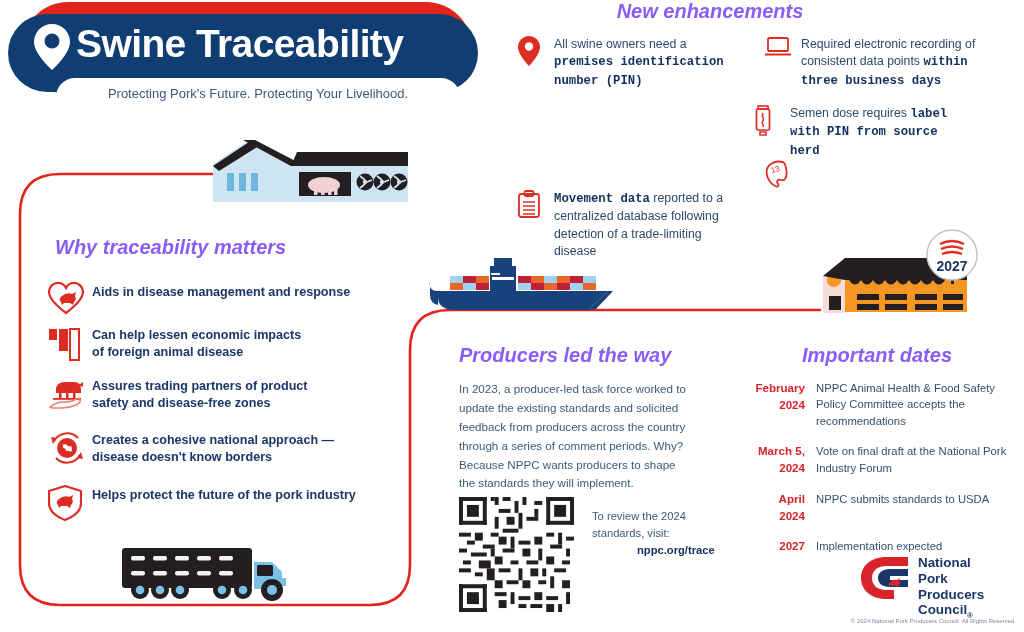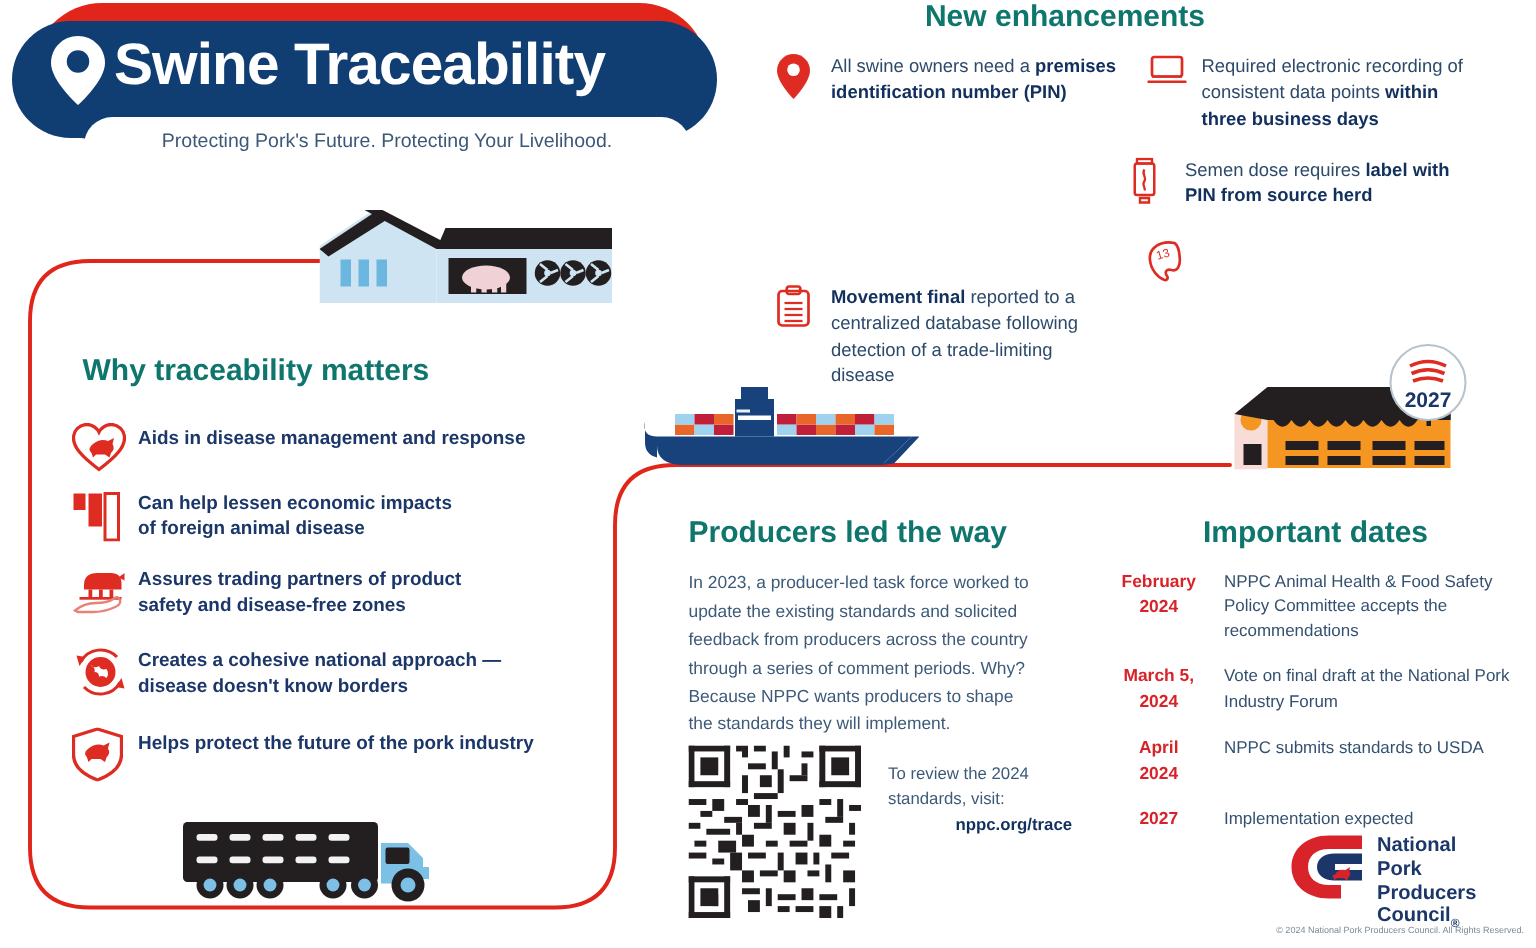--- a/index.html
+++ b/index.html
@@ -35,28 +35,28 @@
     font-size:39px; font-weight:bold; color:#ffffff;
     letter-spacing:-0.6px; line-height:1;
   }
   .hdr-pin { position:absolute; left:34px; top:24px; width:36px; height:46px; }
   .hdr-tag {
     position:absolute; left:56px; top:86px; width:404px;
     text-align:center; font-size:13px; color:#3c5878; font-weight:normal;
   }
 
   
-  .h-sec { font-size:20px; font-weight:bold; color:#0f766e; }
+  .h-sec { font-size:20px; font-weight:bold; color:#8b5cf6;font-style:italic; }
 
   
   #enh-title { left:500px; top:0px; width:420px; text-align:center; }
   .enh-item { position:absolute; display:flex; gap:10px; }
   .enh-icon { flex:0 0 auto; width:26px; }
   .enh-text { font-size:12.3px; line-height:1.42; color:#2d4a6b; }
-  .enh-text b { color:#12305e; }
+  .enh-text b { color:#12305e;font-family:Liberation Mono, monospace; }
 
   
   #why-title { left:55px; top:236px; }
   .why-row { position:absolute; display:flex; align-items:flex-start; gap:4px; }
   .why-ico { width:40px; flex:0 0 40px; }
   .why-txt {
     font-size:12.6px; font-weight:bold; line-height:1.33; color:#1b3668;
     padding-top:2px;
   }
 
@@ -70,21 +70,21 @@
     left:592px; top:508px; width:130px;
     font-size:11.2px; line-height:1.5; color:#3d5a78;
   }
   #qr-note b { color:#12305e;padding-left:45px; }
 
   
   #dates-title { left:730px; top:344px; width:294px; text-align:center; }
   #dates-list { left:740px; top:380px; width:270px; }
   .date-row { display:flex; margin-bottom:14px; }
   .date-when {
-    width:76px; flex:0 0 76px; text-align:center; padding-right:11px;
+    width:76px; flex:0 0 76px; text-align:right; padding-right:11px;
     font-size:11.6px; font-weight:bold; color:#d8232a; line-height:1.45;
   }
   .date-what { font-size:11.3px; color:#34506f; line-height:1.45; }
 
   
   #logo { left:860px; top:556px; width:156px; height:46px;text-decoration:underline; }
   #copyright {
     left:700px; top:618px; width:316px; text-align:right;
     font-size:6px; color:#7d8a99;
   }
@@ -130,21 +130,21 @@
     <span class="enh-icon">
       <svg width="22" height="28" viewBox="0 0 22 28">
         <rect x="1" y="4" width="20" height="23" rx="2.5" fill="none" stroke="#de2c23" stroke-width="1.8"></rect>
         <rect x="6.5" y="1" width="9" height="5" rx="1.5" fill="none" stroke="#de2c23" stroke-width="1.8"></rect>
         <line x1="5" y1="12" x2="17" y2="12" stroke="#de2c23" stroke-width="1.5"></line>
         <line x1="5" y1="16" x2="17" y2="16" stroke="#de2c23" stroke-width="1.5"></line>
         <line x1="5" y1="20" x2="17" y2="20" stroke="#de2c23" stroke-width="1.5"></line>
         <line x1="5" y1="24" x2="17" y2="24" stroke="#de2c23" stroke-width="1.5"></line>
       </svg>
     </span>
-    <span class="enh-text"><b>Movement final</b> reported to a centralized database following detection of a trade-limiting disease</span>
+    <span class="enh-text"><b>Movement data</b> reported to a centralized database following detection of a trade-limiting disease</span>
   </div>
 
   <div class="enh-item" style="left:765px; top:36px; width:218px;">
     <span class="enh-icon">
       <svg width="26" height="22" viewBox="0 0 26 22">
         <rect x="3" y="2" width="20" height="13" rx="1.6" fill="none" stroke="#de2c23" stroke-width="1.8"></rect>
         <path d="M0.5 18.5 L25.5 18.5" stroke="#de2c23" stroke-width="1.8" stroke-linecap="round"></path>
         <path d="M3 15 L23 15" stroke="#de2c23" stroke-width="1.5"></path>
       </svg>
     </span>

